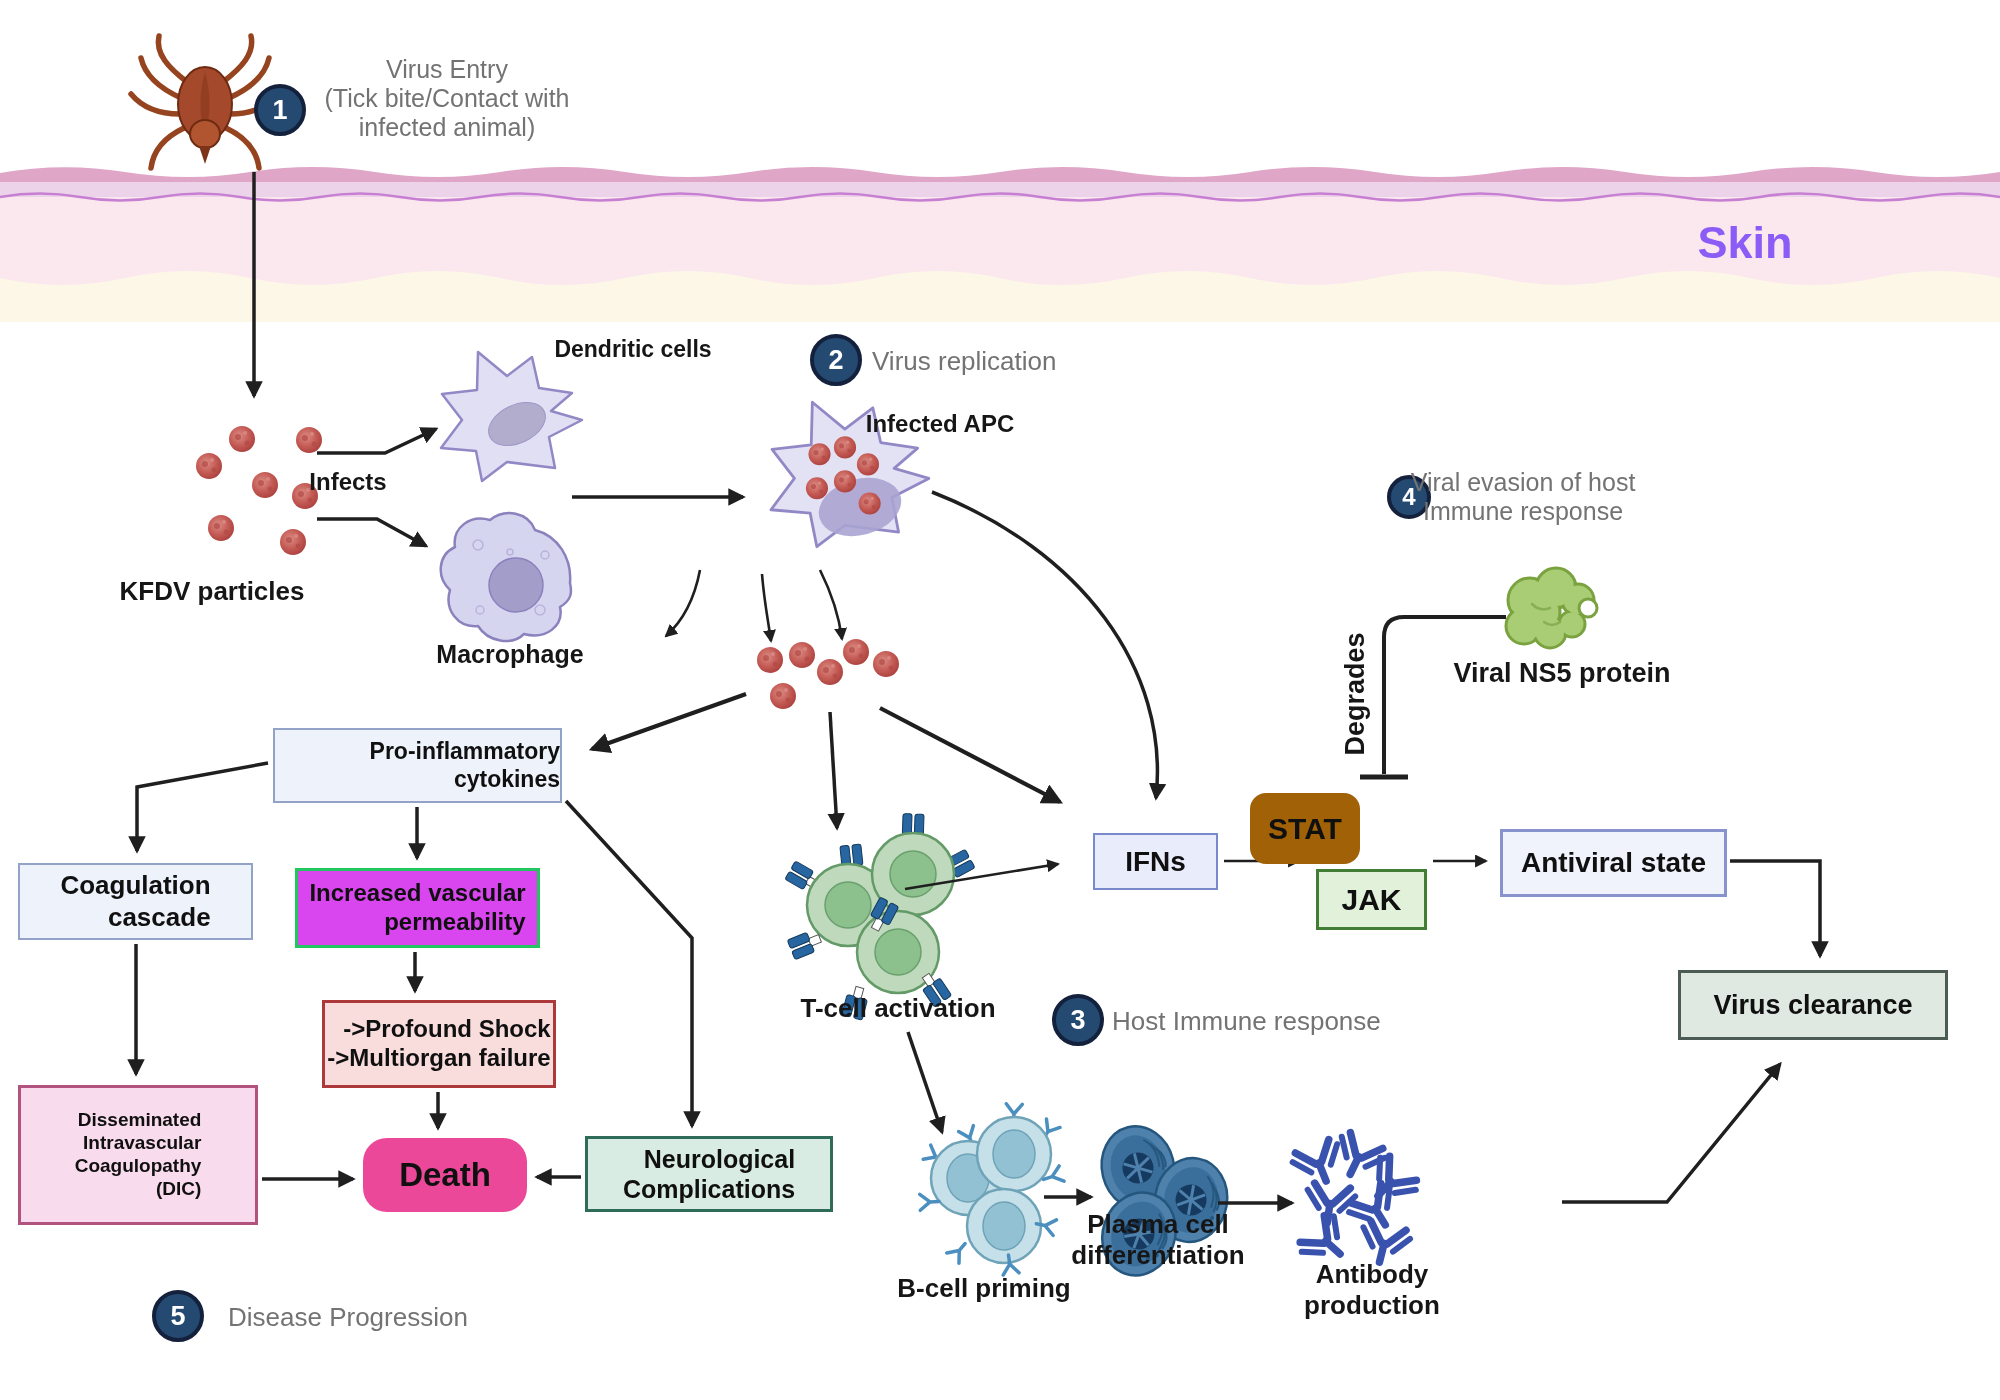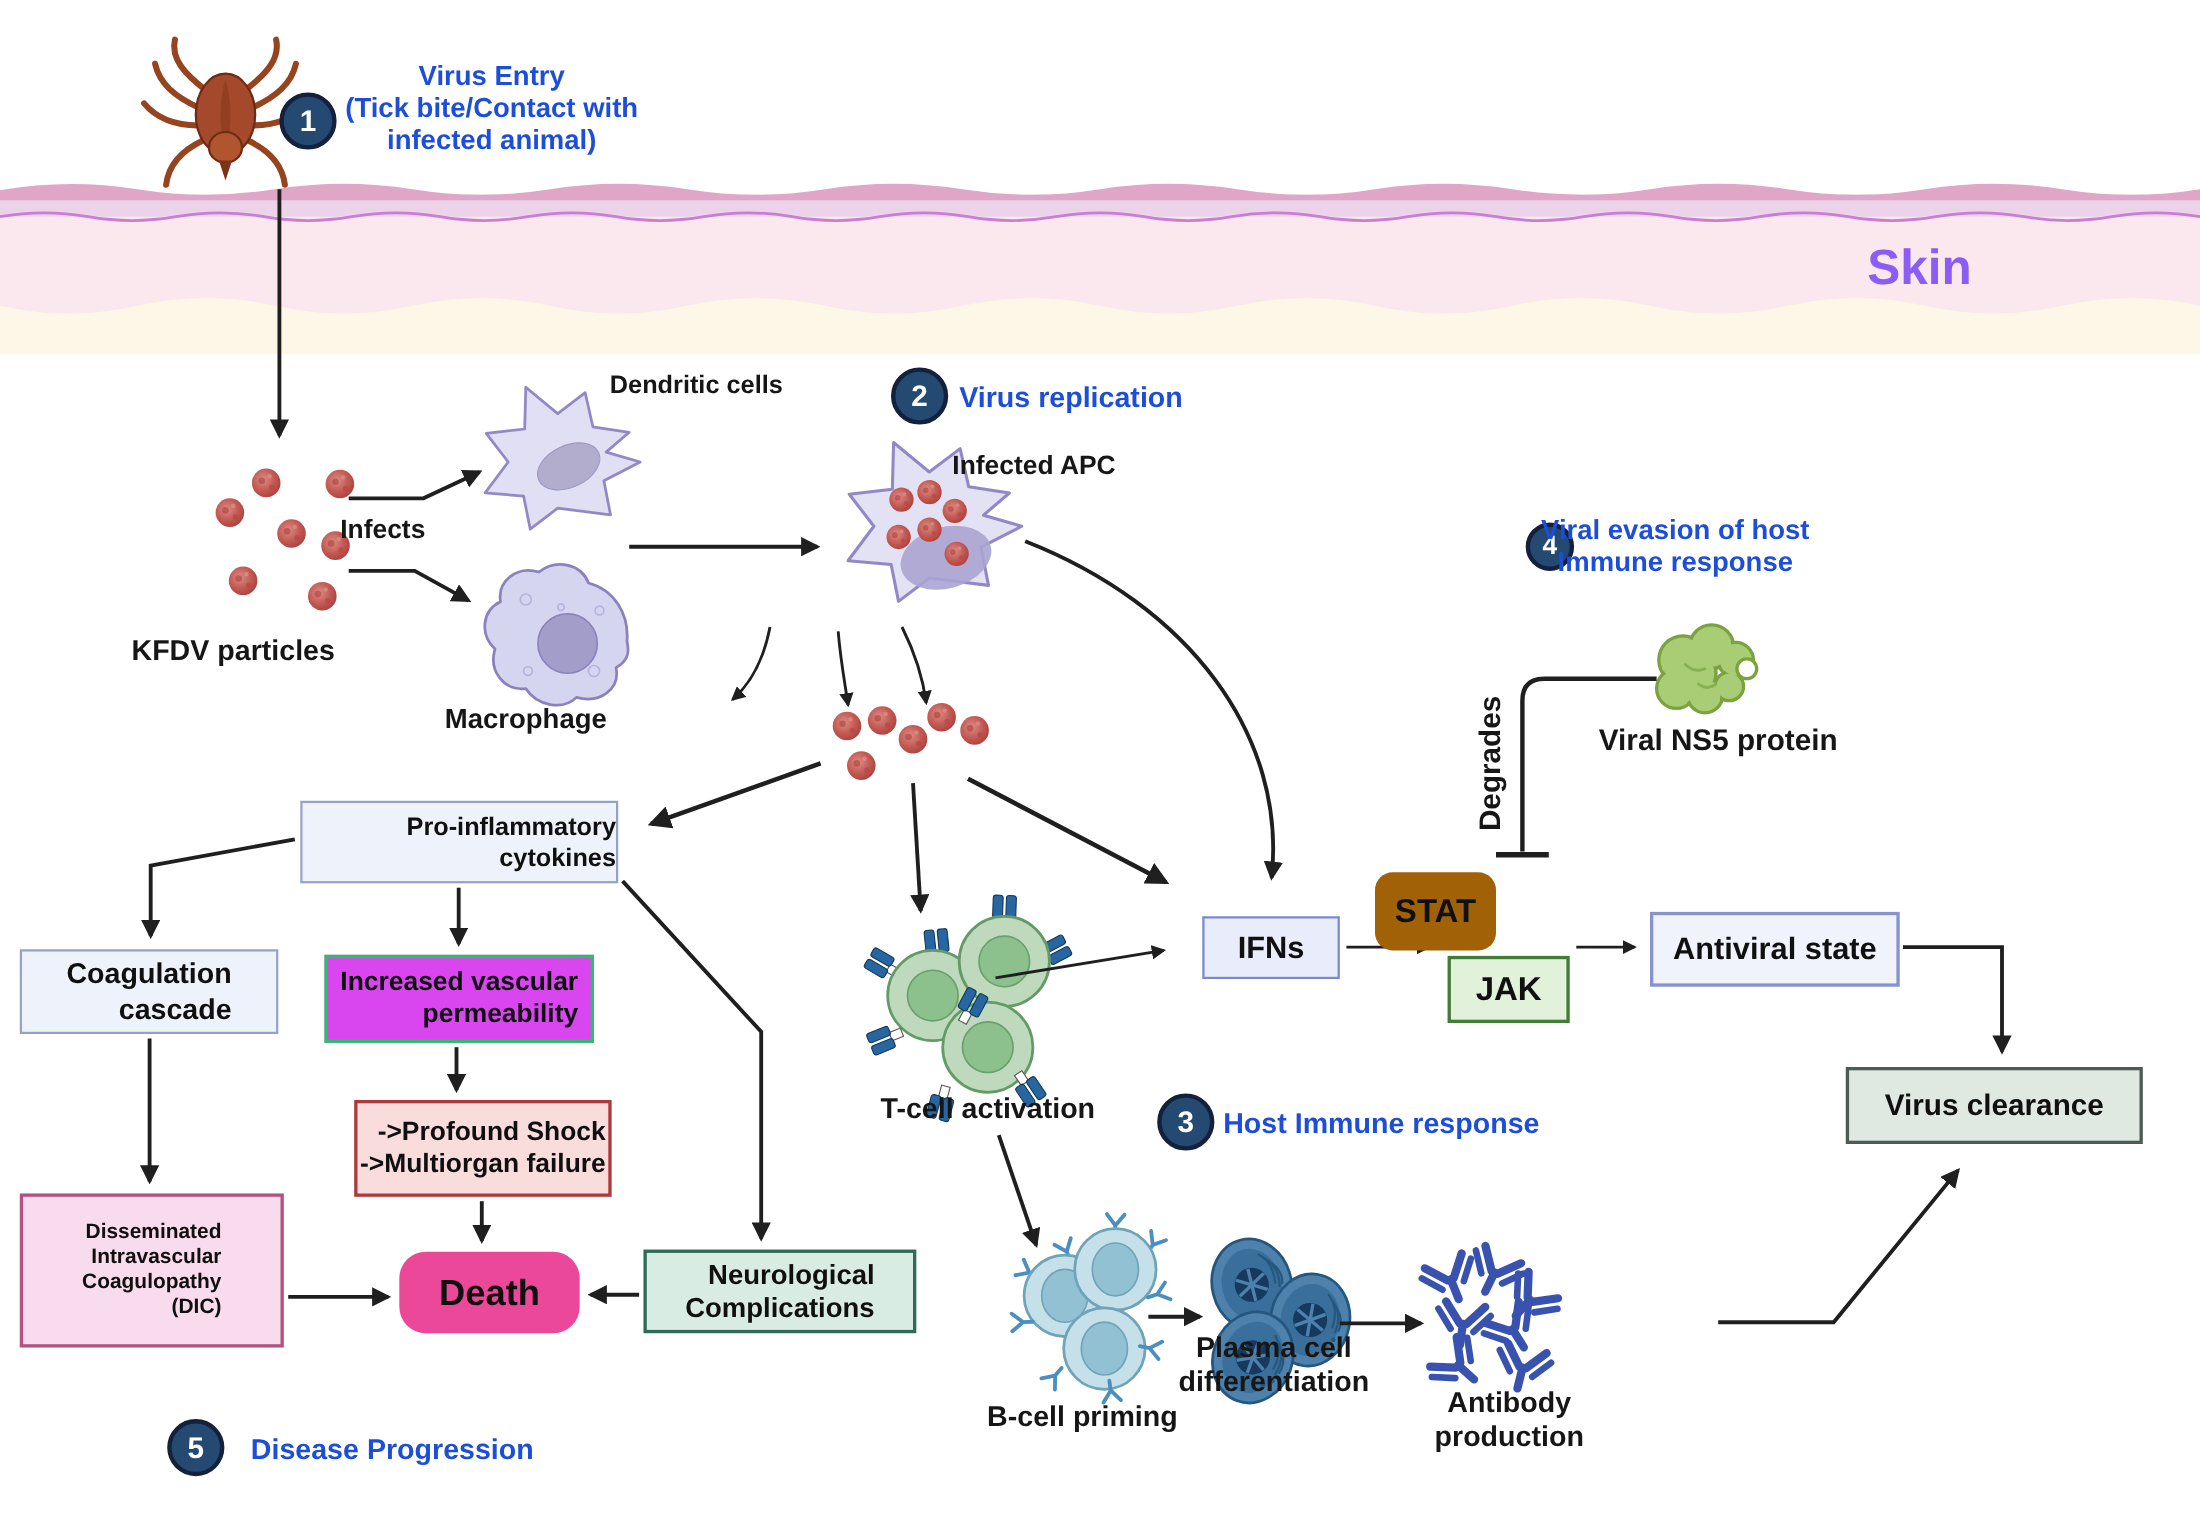--- a/index.html
+++ b/index.html
@@ -4,21 +4,21 @@
 <style>
   html,body{margin:0;padding:0;background:#ffffff;}
   .canvas{position:relative;width:2000px;height:1400px;background:#ffffff;overflow:hidden;
           font-family:"Liberation Sans","DejaVu Sans",sans-serif;}
   svg.layer{position:absolute;left:0;top:0;}
   .lbl{position:absolute;color:#161616;font-weight:600;text-align:center;
        white-space:pre-line;transform:translate(-50%,-50%);line-height:1.18;}
   .step-c{position:absolute;width:52px;height:52px;border-radius:50%;background:#254a72;
           border:4px solid #14213c;color:#ffffff;display:flex;align-items:center;justify-content:center;
           font-size:27px;font-weight:700;transform:translate(-50%,-50%);box-sizing:border-box;}
-  .step-t{position:absolute;color:#1d4ed8;font-weight:700;text-align:center;
+  .step-t{position:absolute;color:#737373;font-weight:400;text-align:center;
           white-space:pre-line;line-height:1.16;}
   .bx{position:absolute;display:flex;align-items:center;justify-content:center;text-align:right;
       white-space:pre-line;font-weight:600;color:#101010;box-sizing:border-box;line-height:1.2;}
 
   #bx-cyt{left:273px;top:728px;width:289px;height:75px;background:#edf2fb;border:2px solid #93a3c8;font-size:23px;}
   #bx-coag{left:18px;top:863px;width:235px;height:77px;background:#edf2fb;border:2px solid #93a3c8;font-size:26px;}
   #bx-vasc{left:295px;top:868px;width:245px;height:80px;background:#d946ef;border:3px solid #22c55e;font-size:24px;}
   #bx-shock{left:322px;top:1000px;width:234px;height:88px;background:#f9dcdc;border:3px solid #ad3a3a;font-size:24px;}
   #bx-dic{left:18px;top:1085px;width:240px;height:140px;background:#f8dbec;border:3px solid #b2537f;font-size:19px;}
   #bx-death{left:363px;top:1138px;width:164px;height:74px;background:#ec4899;border-radius:24px;font-size:33px;font-weight:700;}
@@ -26,21 +26,21 @@
   #bx-ifns{left:1093px;top:833px;width:125px;height:57px;background:#e9edfb;border:2px solid #7a88cc;font-size:28px;font-weight:700;}
   #bx-stat{left:1250px;top:793px;width:110px;height:71px;background:#a16207;border-radius:16px;font-size:30px;font-weight:700;}
   #bx-jak{left:1316px;top:869px;width:111px;height:61px;background:#e1f1da;border:3px solid #417d35;font-size:30px;font-weight:700;}
   #bx-anti{left:1500px;top:829px;width:227px;height:68px;background:#f0f3fc;border:3px solid #8892cc;font-size:28px;}
   #bx-clear{left:1678px;top:970px;width:270px;height:70px;background:#dfe9e2;border:3px solid #4c5b54;font-size:27px;}
 
   #lb-skin{left:1745px;top:243px;font-size:45px;font-weight:700;color:#8b5cf6;}
   #lb-dend{left:633px;top:350px;font-size:23px;}
   #lb-infects{left:348px;top:482px;font-size:24px;}
   #lb-kfdv{left:212px;top:591px;font-size:26px;}
-  #lb-macro{left:478px;top:655px;font-size:25px;}
+  #lb-macro{left:510px;top:655px;font-size:25px;}
   #lb-apc{left:940px;top:424px;font-size:24px;}
   #lb-ns5{left:1562px;top:674px;font-size:27px;}
   #lb-degr{left:1356px;top:694px;font-size:27px;font-weight:700;transform:translate(-50%,-50%) rotate(-90deg);}
   #lb-tcell{left:898px;top:1008px;font-size:26px;}
   #lb-bcell{left:984px;top:1288px;font-size:26px;}
   #lb-plasma{left:1158px;top:1240px;font-size:26px;}
   #lb-antibody{left:1372px;top:1290px;font-size:26px;}
 
   #st1-c{left:280px;top:110px;}
   #st2-c{left:836px;top:360px;}

